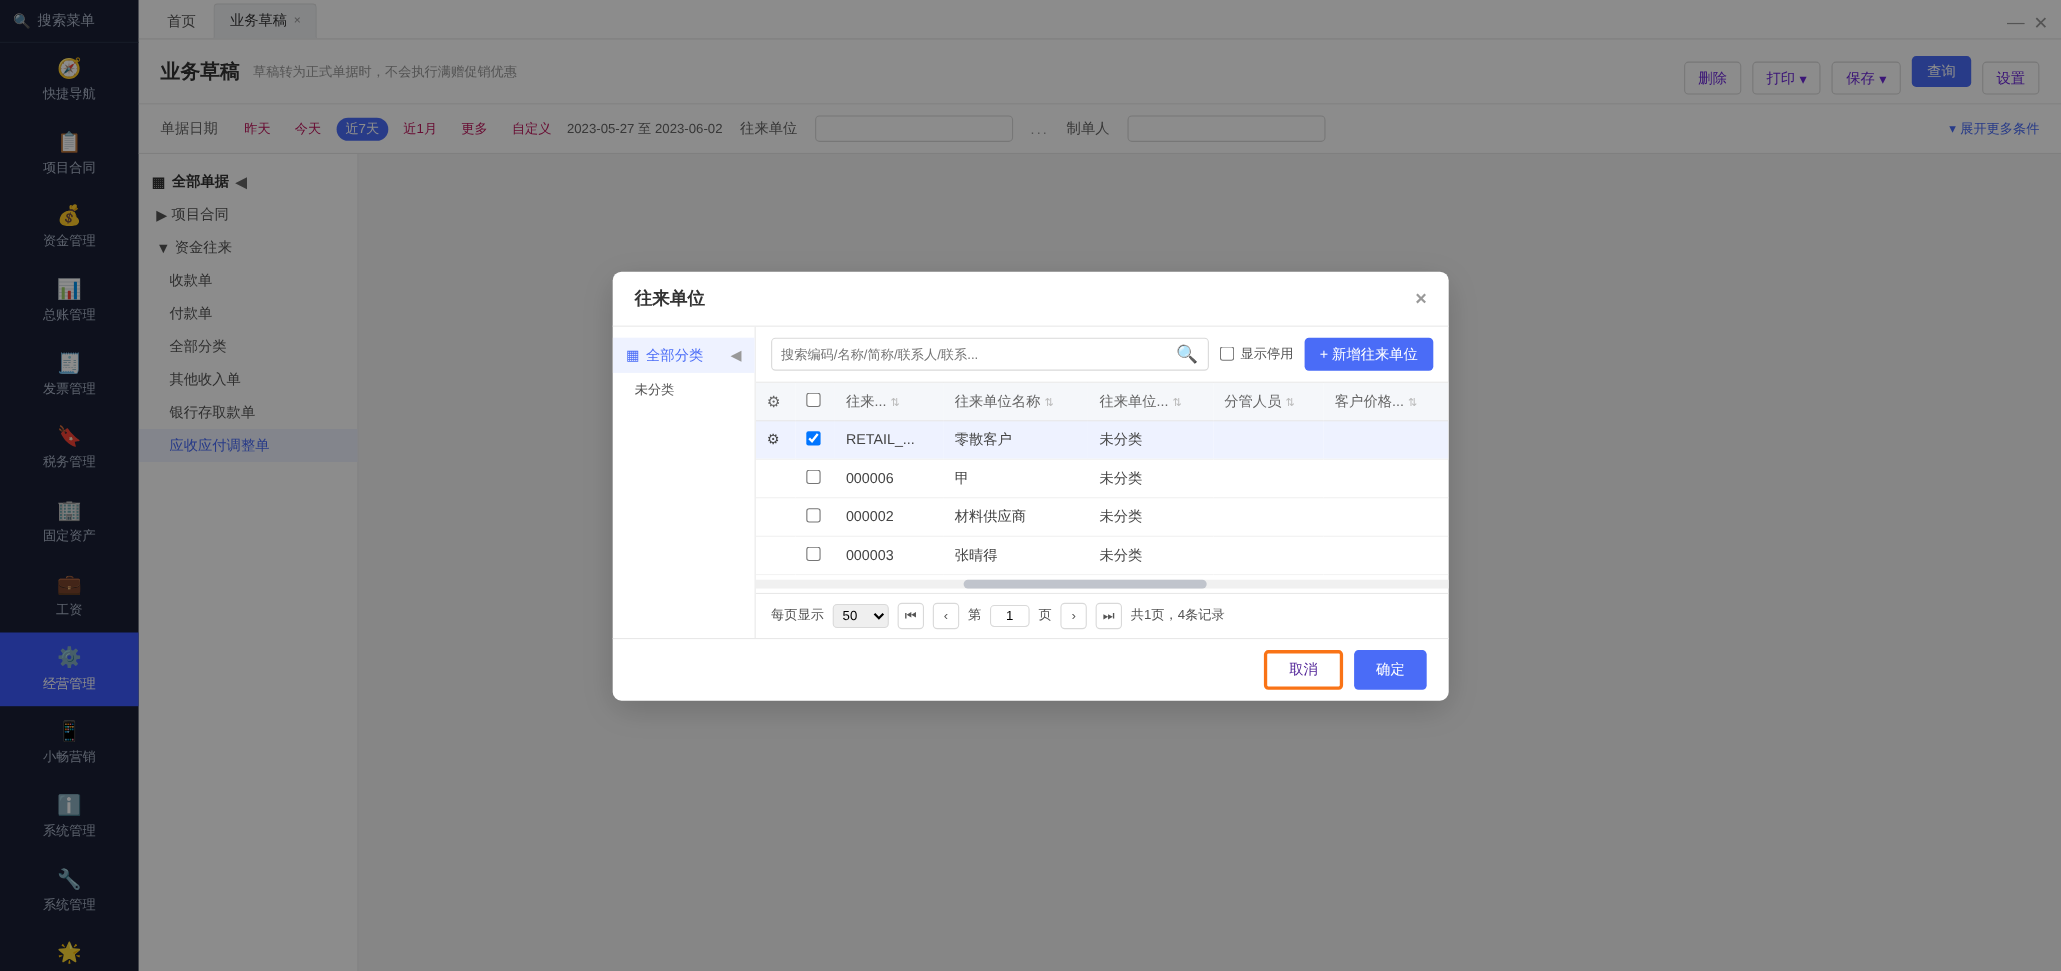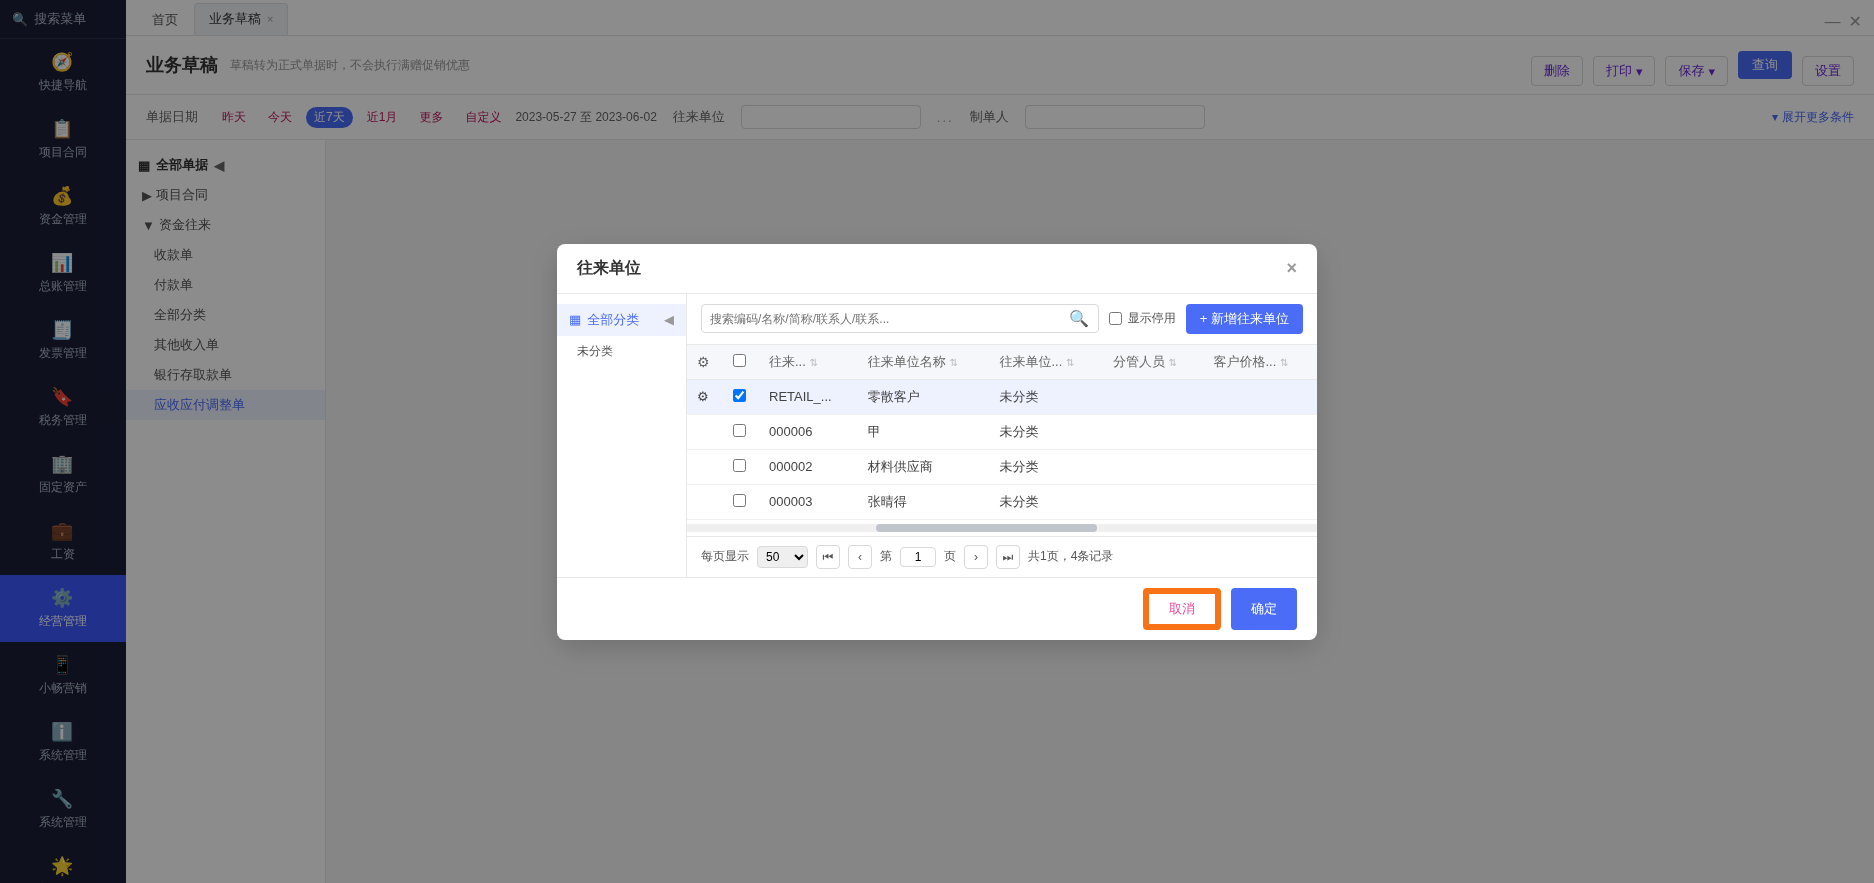--- a/index.html
+++ b/index.html
@@ -383,26 +383,26 @@
     }
     .modal-footer {
       display: flex;
       justify-content: flex-end;
       gap: 10px;
       padding: 10px 20px;
       border-top: 1px solid #e8e8e8;
     }
     .btn-cancel {
       padding: 6px 20px;
-      border: 6px solid #f97316;
+      border: 3px solid #f97316;
       background: #fff;
       border-radius: 4px;
       font-size: 13px;
       cursor: pointer;
-      color: #ec4899;
+      color: #4c1d95;
     }
     .btn-confirm {
       padding: 6px 20px;
       background: #4a6cf7;
       color: #fff;
       border: none;
       border-radius: 4px;
       font-size: 13px;
       cursor: pointer;
     }

